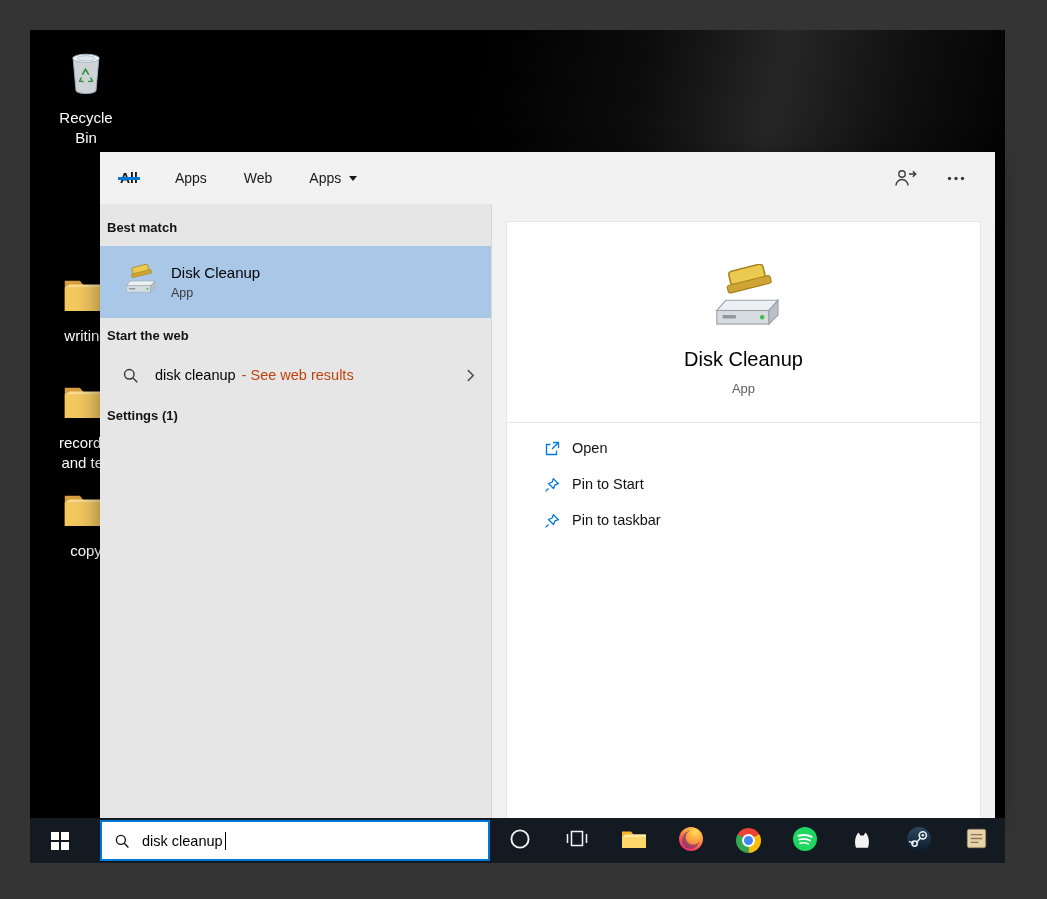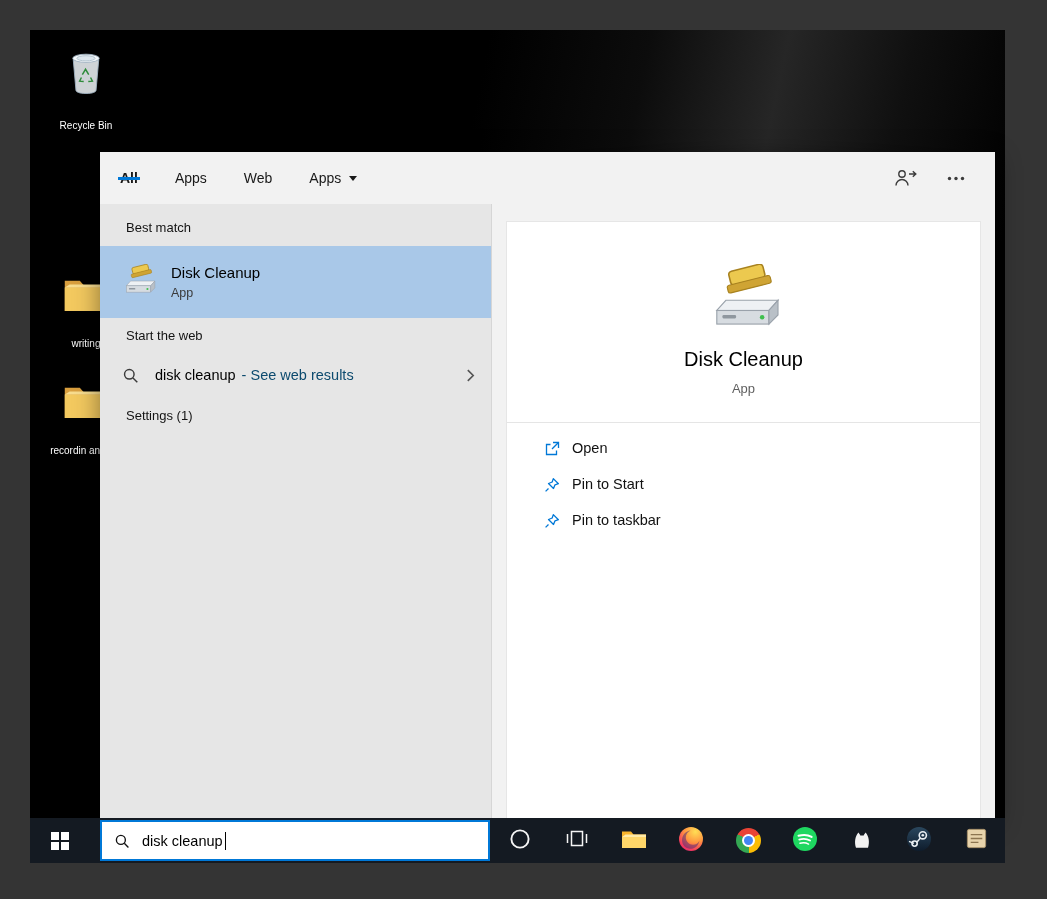--- a/index.html
+++ b/index.html
@@ -5,44 +5,44 @@
   :root{ --accent:#0078d7; --selection:#a9c8e8; }
   *{box-sizing:border-box;margin:0;padding:0}
   body{background:#1b1b1b;font-family:"Liberation Sans",sans-serif;-webkit-font-smoothing:antialiased}
   .stage{position:relative;width:1047px;height:899px;background:#343434;overflow:hidden}
 
   
   .desktop{position:absolute;left:30px;top:30px;width:975px;height:833px;
     background:linear-gradient(102deg,#000 0%,#000 40%,#0c0c0c 54%,#262626 66%,#101010 77%,#000 89%);}
   .dicon{position:absolute;width:78px;display:flex;flex-direction:column;align-items:center;cursor:pointer}
   .dicon svg{filter:drop-shadow(1px 2px 2px rgba(0,0,0,.7))}
-  .dlabel{margin-top:19px;font-size:10px;line-height:1.3;color:#fff;text-align:center;text-shadow:1px 1px 2px #000;max-width:72px}
+  .dlabel{margin-top:8px;font-size:15px;line-height:1.3;color:#fff;text-align:center;text-shadow:1px 1px 2px #000;max-width:72px}
 
   
   .search-panel{position:absolute;left:100px;top:152px;width:895px;height:666px;z-index:5;
     box-shadow:0 6px 24px rgba(0,0,0,.45)}
   .tabbar{height:52px;background:#f2f2f2;display:flex;align-items:stretch;padding:16px 18px}
   .tab{display:flex;align-items:center;padding:0 2px;margin-right:33px;font-size:14px;color:#191919;position:relative;cursor:pointer;white-space:nowrap}
   .tab.active{font-weight:700}
   .tab.active::after{content:"";position:absolute;left:0;right:0;bottom:8px;height:3px;background:var(--accent)}
   .tab .dd-caret{width:0;height:0;border-left:4.5px solid transparent;border-right:4.5px solid transparent;border-top:5px solid #191919;margin-left:8px}
   .tabbar-right{margin-left:auto;display:flex;align-items:center;gap:30px;padding-right:12px}
   .tabbar-right .hbtn{display:flex;align-items:center;color:#3c3c3c;cursor:pointer}
 
   .panel-body{display:flex;height:614px}
   .left-pane{width:392px;background:#e6e6e6;position:relative;border-right:1px solid #d6d6d6;flex:none}
-  .sec-header{position:absolute;left:26px;font-size:13px;font-weight:400;color:#131313}
+  .sec-header{position:absolute;left:7px;font-size:13px;font-weight:700;color:#131313}
   .result{position:absolute;left:0;top:42px;width:100%;height:72px;background:var(--selection);display:flex;align-items:center;padding-left:20px;cursor:pointer}
   .rtext{margin-left:13px}
   .rtitle{font-size:15px;color:#000}
   .rsub{font-size:12.5px;color:#3a3a3a;margin-top:5px}
   .web-row{position:absolute;left:0;top:148px;width:100%;height:46px;display:flex;align-items:center;padding:0 16px 0 22px;font-size:14.5px;cursor:pointer}
   .wicon{color:#3a3a3a;display:flex;margin-right:16px}
   .wquery{color:#000}
-  .wsuffix{color:#0c4a6e;margin-left:6px}
+  .wsuffix{color:#c2410c;margin-left:6px}
   .chev{margin-left:auto;color:#555;display:flex}
 
   .right-pane{flex:1;background:#f2f2f2;position:relative}
   .card{position:absolute;left:14px;right:14px;top:17px;bottom:0;background:#fff;border:1px solid #e6e6e6;border-bottom:none}
   .big-icon{margin:42px auto 0;width:82px;height:68px;display:block}
   .ptitle{text-align:center;font-size:20px;color:#000;margin-top:16px}
   .psub{text-align:center;font-size:13px;color:#5f5f5f;margin-top:10px}
   .pdivider{height:1px;background:#e5e5e5;margin-top:26px}
   .actions{margin-top:17px}
   .action{display:flex;align-items:flex-start;height:36px;padding-left:36px;font-size:14.5px;color:#111;cursor:pointer}
@@ -125,20 +125,28 @@
 
     <div class="dicon" style="left:17px;top:353px">
       <span>
         <svg width="46" height="38">
             <use href="#sym-folder"></use>
           </svg>
       </span>
       <div class="dlabel">recordin and tex</div>
     </div>
 
+    <div class="dicon" style="left:17px;top:461px">
+      <span>
+        <svg width="46" height="38">
+            <use href="#sym-folder"></use>
+          </svg>
+      </span>
+      <div class="dlabel">copy</div>
+    </div>
   </div>
 
   <div class="search-panel">
 
     <div class="tabbar">
       <div class="tab active">
           <span>All</span>
         </div>
       <div class="tab">
           <span>Apps</span>

